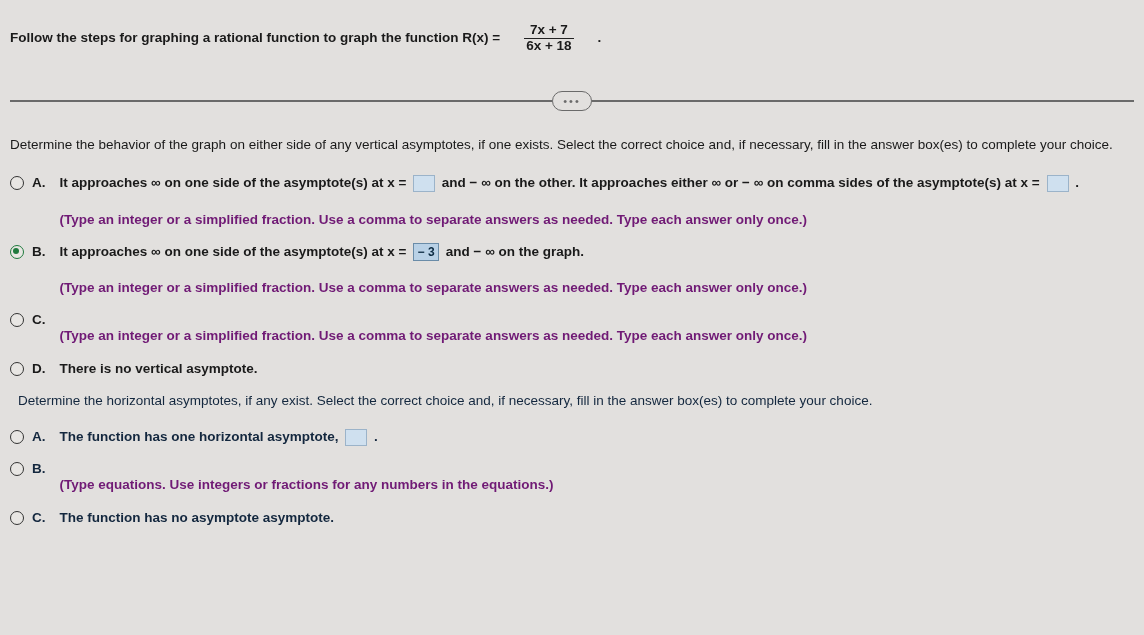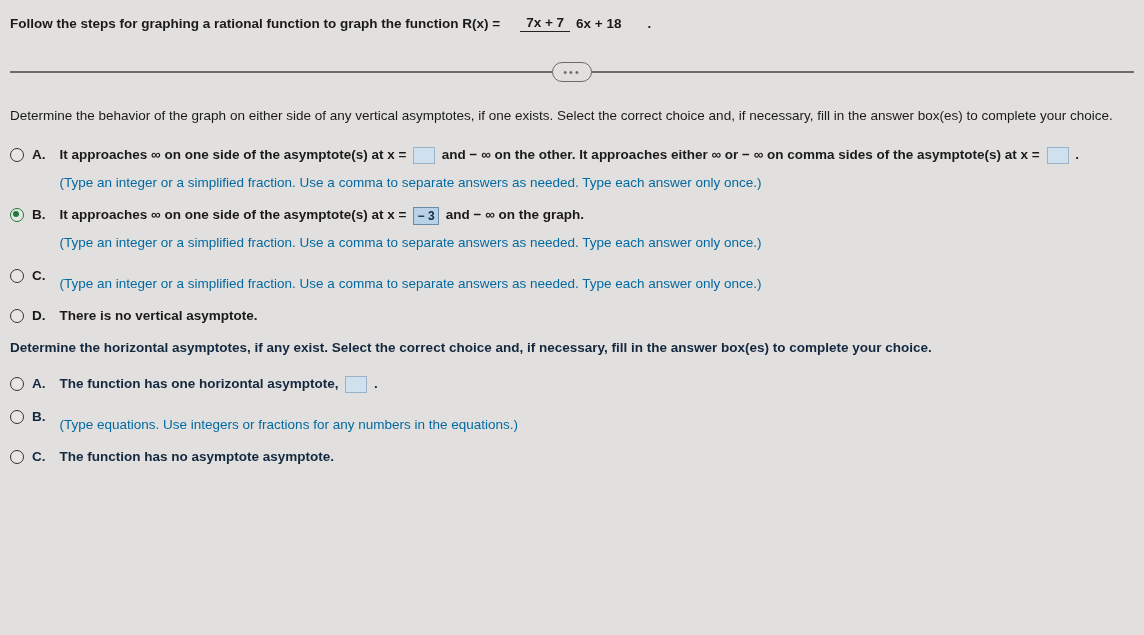--- a/index.html
+++ b/index.html
@@ -1,37 +1,37 @@
 <!DOCTYPE html>
 <html><head>
 <meta charset="utf-8">
 <style>
   *{box-sizing:border-box;margin:0;padding:0}
   body{font-family:Arial,Helvetica,sans-serif;background:#e2e0de;color:#1a1a1a;width:1144px;height:635px;overflow:hidden;font-size:13.5px;line-height:1.5}
   .page{padding:8px 10px}
   .prompt{font-weight:700;display:flex;align-items:center;gap:16px;margin-bottom:22px}
-  .frac{display:inline-flex;align-items:center;font-weight:700;line-height:1.1;margin:8px 4px}
+  .frac{display:inline-flex;flex-direction:column;align-items:center;font-weight:700;line-height:1.1;margin:15px 4px}
   .frac .num{border-bottom:1.5px solid #222;padding:0 6px}
   .frac .den{padding:0 6px}
   .divider-row{display:flex;align-items:center;margin:16px 0 24px}
   .hr{flex:1;height:1.5px;background:#6a6a6a}
   .expand{border:1.5px solid #6a6a6a;border-radius:999px;padding:1px 10px;font-size:11px;letter-spacing:2px;color:#6a6a6a;background:#e2e0de;margin:0 0 0 0}
   .q1{font-weight:400;margin-bottom:18px}
   .choices{margin-left:0}
   .choice{display:flex;align-items:flex-start;gap:8px;margin-bottom:12px}
   .radio{width:14px;height:14px;border:1.8px solid #333;border-radius:50%;margin-top:3px;flex-shrink:0;position:relative;background:#e8e6e3}
   .radio.checked::after{content:"";position:absolute;width:6px;height:6px;border-radius:50%;background:#1f7a3d;top:2px;left:2px}
   .radio.checked{border-color:#1f7a3d}
   .letter{font-weight:700;margin-right:6px}
   .body{flex:1}
   .body .line{font-weight:700}
-  .body .hint{font-weight:400;color:#0369a1;margin-top:8px}
+  .body .hint{font-weight:700;color:#701a75;margin-top:16px}
   .box{display:inline-block;width:22px;height:17px;background:#cfe0ef;border:1px solid #9bb3c9;vertical-align:middle;margin:0 3px}
   .box-filled{display:inline-block;min-width:26px;height:18px;background:#b9d1e6;border:1px solid #6a8ca8;text-align:center;font-weight:700;font-size:12px;line-height:16px;vertical-align:middle;padding:0 3px;margin:0 3px;color:#0a2940}
-  .q2{font-weight:700;margin:10px 0 16px;color:#13273e}
+  .q2{font-weight:400;margin:10px 8px 16px;color:#13273e}
   .darkish{color:#13273e}
   .cursor{display:inline-block;width:11px;height:15px;vertical-align:middle;position:relative;margin:0 1px}
   .cursor svg{position:absolute;top:-2px;left:-2px}
 </style>
 </head>
 <body>
 
 <div class="page">
 
   <div class="prompt">

